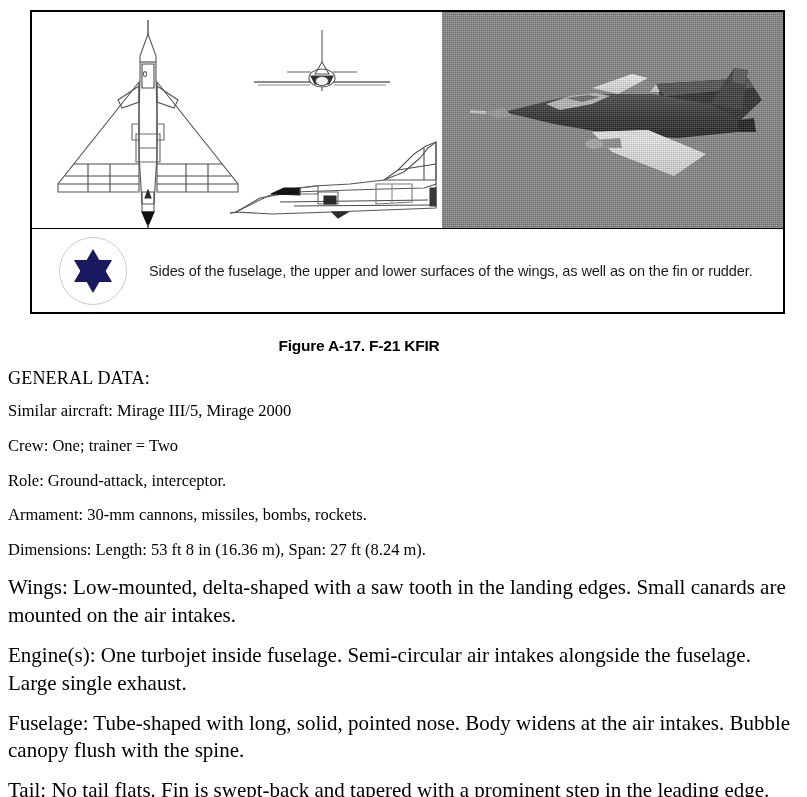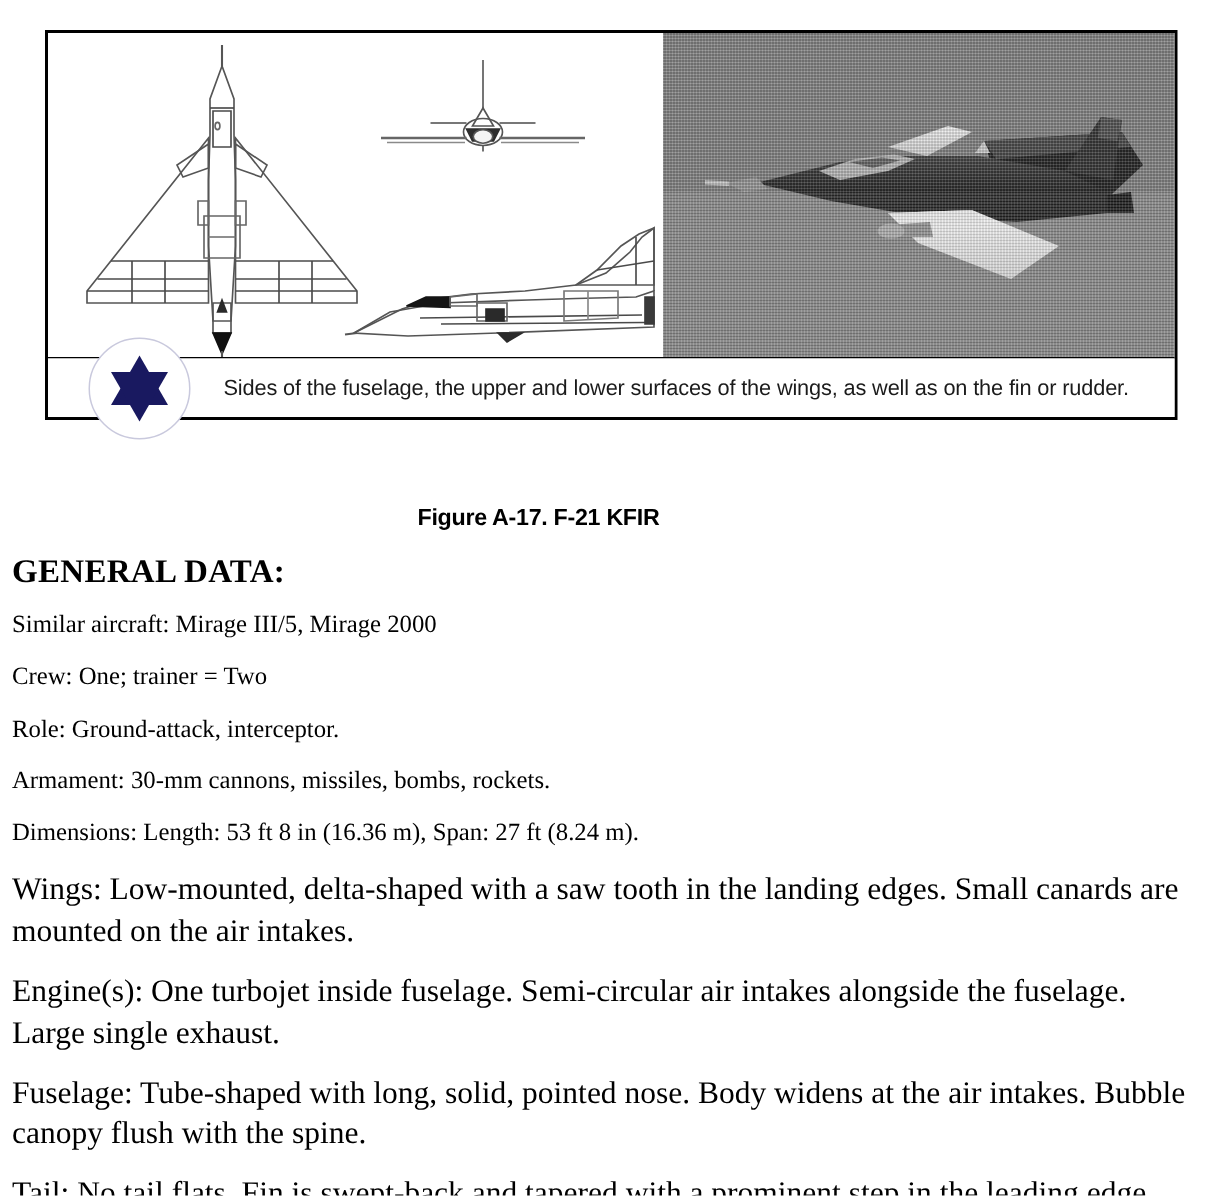--- a/index.html
+++ b/index.html
@@ -13,23 +13,23 @@
     position: relative;
     overflow: hidden;
     font-family: "Liberation Serif", serif;
     color: #000000;
   }
 
   
   .figure-box {
     position: absolute;
     left: 30px;
-    top: 20px;
+    top: 10px;
     width: 755px;
-    height: 260px;
+    height: 304px;
     border: 2px solid #000000;
     box-sizing: border-box;
     background: #ffffff;
   }
   .figure-upper {
     position: absolute;
     left: 0; top: 0; right: 0;
     height: 216px;
     display: flex;
   }
@@ -110,22 +110,22 @@
 
   
   .content {
     position: absolute;
     left: 8px;
     top: 368px;
     width: 790px;
   }
   .section-heading {
     font-family: "Liberation Serif", serif;
-    font-weight: bold;
-    font-size: 22px;
+    font-weight: normal;
+    font-size: 18px;
     margin: 0 0 11px 0;
     letter-spacing: 0.2px;
   }
   .section-heading.weft {
     margin-top: 18px;
     margin-bottom: 12px;
   }
   .data-line {
     font-size: 16.5px;
     line-height: 1.32;

